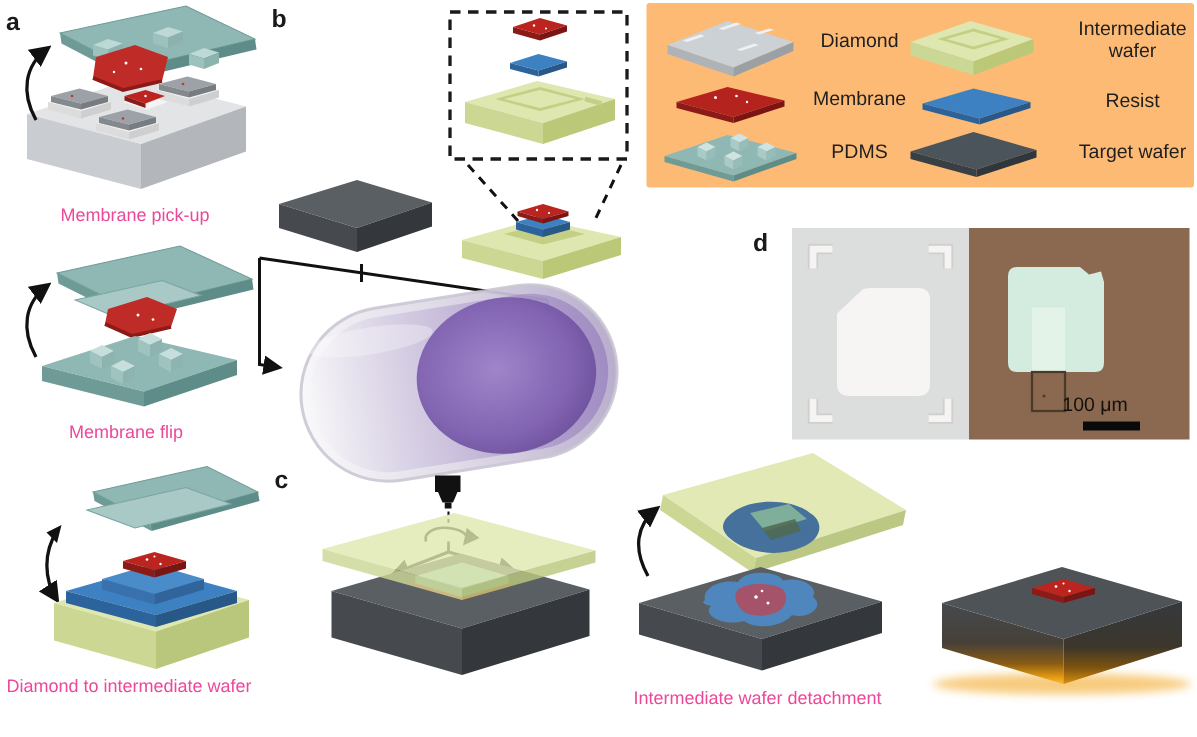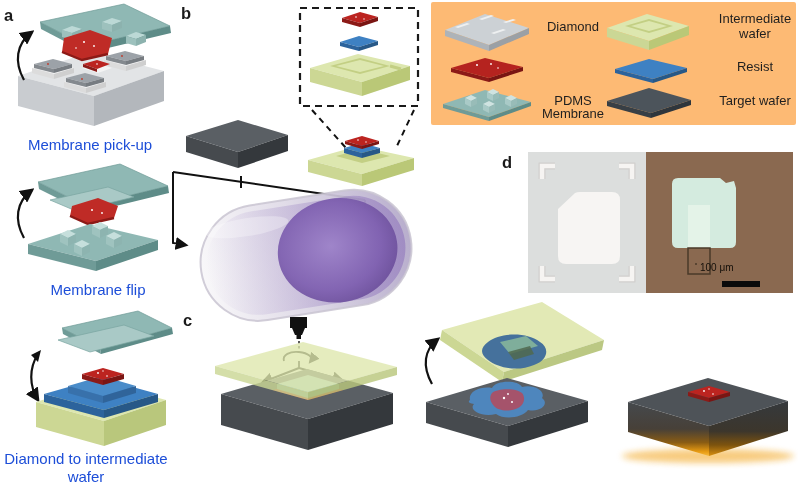--- a/index.html
+++ b/index.html
@@ -1,25 +1,25 @@
 <!DOCTYPE html>
 <html><head>
 <meta charset="utf-8">
 <style>
   html,body{margin:0;padding:0;background:#fff;}
   #fig{position:relative;width:798px;height:491px;background:#ffffff;
        font-family:"Liberation Sans", sans-serif;color:#262626;overflow:hidden;}
   .abs{position:absolute;}
   .panel-letter{font-size:16.5px;font-weight:bold;color:#1a1a1a;}
-  .caption{font-size:15px;line-height:1.22;text-align:center;color:#1d4ed8;}
+  .caption{font-size:12px;line-height:1.22;text-align:center;color:#ec4899;}
   .legend-box{background:#fdba74;border-radius:2px;}
   .legend-label{font-size:13px;line-height:1.15;text-align:center;color:#1f1f1f;}
   .micro-left{background:#dcdedd;}
   .micro-right{background:#8a6950;}
-  .scalebar-text{font-size:10px;color:#15100a;text-align:left;}
+  .scalebar-text{font-size:13px;color:#15100a;text-align:center;}
   .scalebar-line{background:#0a0a0a;height:6px;}
   svg{display:block;overflow:visible;}
 </style>
 </head>
 <body>
 
 <div id="fig">
 
   <div class="abs panel-letter" style="left:4px;top:6px;">a</div>
   <div class="abs panel-letter" style="left:181px;top:4px;">b</div>
@@ -146,21 +146,21 @@
           <polygon points="74,88 82,84 82,92 74,96" fill="#8db4b0"></polygon>
         </g>
       <g>
           <polygon points="98,76 106,72 114,76 106,80" fill="#c6dfdc"></polygon>
           <polygon points="98,76 106,80 106,88 98,84" fill="#9fc3bf"></polygon>
           <polygon points="106,80 114,76 114,84 106,88" fill="#8db4b0"></polygon>
         </g>
     </g>
     <path d="M16,78 C6,60 8,42 24,30" stroke="#111" stroke-width="2.2" fill="none" marker-end="url(#ahA2)"></path>
   </svg>
-  <div class="abs caption" style="left:28px;top:281px;width:140px;">Membrane flip</div>
+  <div class="abs caption" style="left:14px;top:281px;width:140px;">Membrane flip</div>
 
   <svg class="abs" style="left:8px;top:308px;" width="168" height="142" viewBox="0 0 168 142">
     <defs>
         <marker id="ahA3" viewBox="0 0 10 10" refX="8" refY="5" markerWidth="6.5" markerHeight="6.5" orient="auto">
           <path d="M0,0 L10,5 L0,10 z" fill="#111"></path>
         </marker>
       </defs>
 
     <g>
       <polygon points="54,20 130,3 164,20 92,40" fill="#8fb8b4" stroke="#6f9b97" stroke-width="0.7"></polygon>
@@ -352,20 +352,21 @@
       <polygon points="16,108 97,84 178,107 98,132" fill="#5a5f64"></polygon>
       <polygon points="16,108 98,132 98,153 16,129" fill="#464a4e"></polygon>
       <polygon points="98,132 178,107 178,128 98,153" fill="#34383c"></polygon>
       <path d="M60,106 C58,98 70,92 82,94 C86,86 108,86 112,93 C124,90 136,97 132,104 C140,110 130,119 118,116 C112,124 94,126 86,120 C72,124 58,116 64,110 C58,109 58,107 60,106 Z" fill="#4e86bd"></path>
       <path d="M82,99 C88,94 106,94 112,99 C116,104 114,111 108,114 C100,118 88,117 84,112 C80,108 79,103 82,99 Z" fill="#a5536b"></path>
       <circle cx="94" cy="104" r="1.2" fill="#fff"></circle>
         <circle cx="102" cy="108" r="1" fill="#fff"></circle>
         <circle cx="98" cy="100" r="0.9" fill="#fff"></circle>
     </g>
   </svg>
+  <div class="abs caption" style="left:415px;top:458px;width:180px;">Intermediate wafer detachment</div>
 
   <svg class="abs" style="left:616px;top:368px;" width="182" height="98" viewBox="0 0 182 98">
     <defs>
       <linearGradient id="annF" x1="0" y1="0" x2="0" y2="1">
         <stop offset="0" stop-color="#45494d"></stop>
           <stop offset="0.5" stop-color="#474038"></stop>
         <stop offset="0.75" stop-color="#8a5c13"></stop>
           <stop offset="0.92" stop-color="#e89b12"></stop>
           <stop offset="1" stop-color="#f7b93c"></stop>
       </linearGradient>
@@ -409,21 +410,21 @@
     <div class="abs legend-label" style="left:95px;top:18px;width:94px;">Diamond</div>
 
     <svg class="abs" style="left:14px;top:52px;" width="84" height="28" viewBox="0 0 84 28">
       <polygon points="6,14 40,4 78,13 44,24" fill="#b5231f"></polygon>
       <polygon points="6,14 44,24 44,28 6,18" fill="#8c1a17"></polygon>
       <polygon points="44,24 78,13 78,17 44,28" fill="#7a1513"></polygon>
       <circle cx="32" cy="11" r="1" fill="#fff"></circle>
         <circle cx="46" cy="10" r="0.9" fill="#fff"></circle>
         <circle cx="53" cy="14" r="0.8" fill="#fff"></circle>
     </svg>
-    <div class="abs legend-label" style="left:95px;top:57px;width:94px;margin-top:48px;">Membrane</div>
+    <div class="abs legend-label" style="left:95px;top:57px;width:94px;">Membrane</div>
 
     <svg class="abs" style="left:8px;top:80px;" width="96" height="40" viewBox="0 0 96 40">
       <polygon points="4,22 46,8 92,20 50,35" fill="#8fb8b4"></polygon>
       <polygon points="4,22 50,35 50,39 4,26" fill="#6f9b97"></polygon>
       <polygon points="50,35 92,20 92,24 50,39" fill="#5e8c88"></polygon>
       <g>
           <polygon points="26,16 32,13 38,16 32,19" fill="#cfe3e1"></polygon>
           <polygon points="26,16 32,19 32,25 26,22" fill="#a9cac7"></polygon>
           <polygon points="32,19 38,16 38,22 32,25" fill="#98bcb8"></polygon>
         </g>

